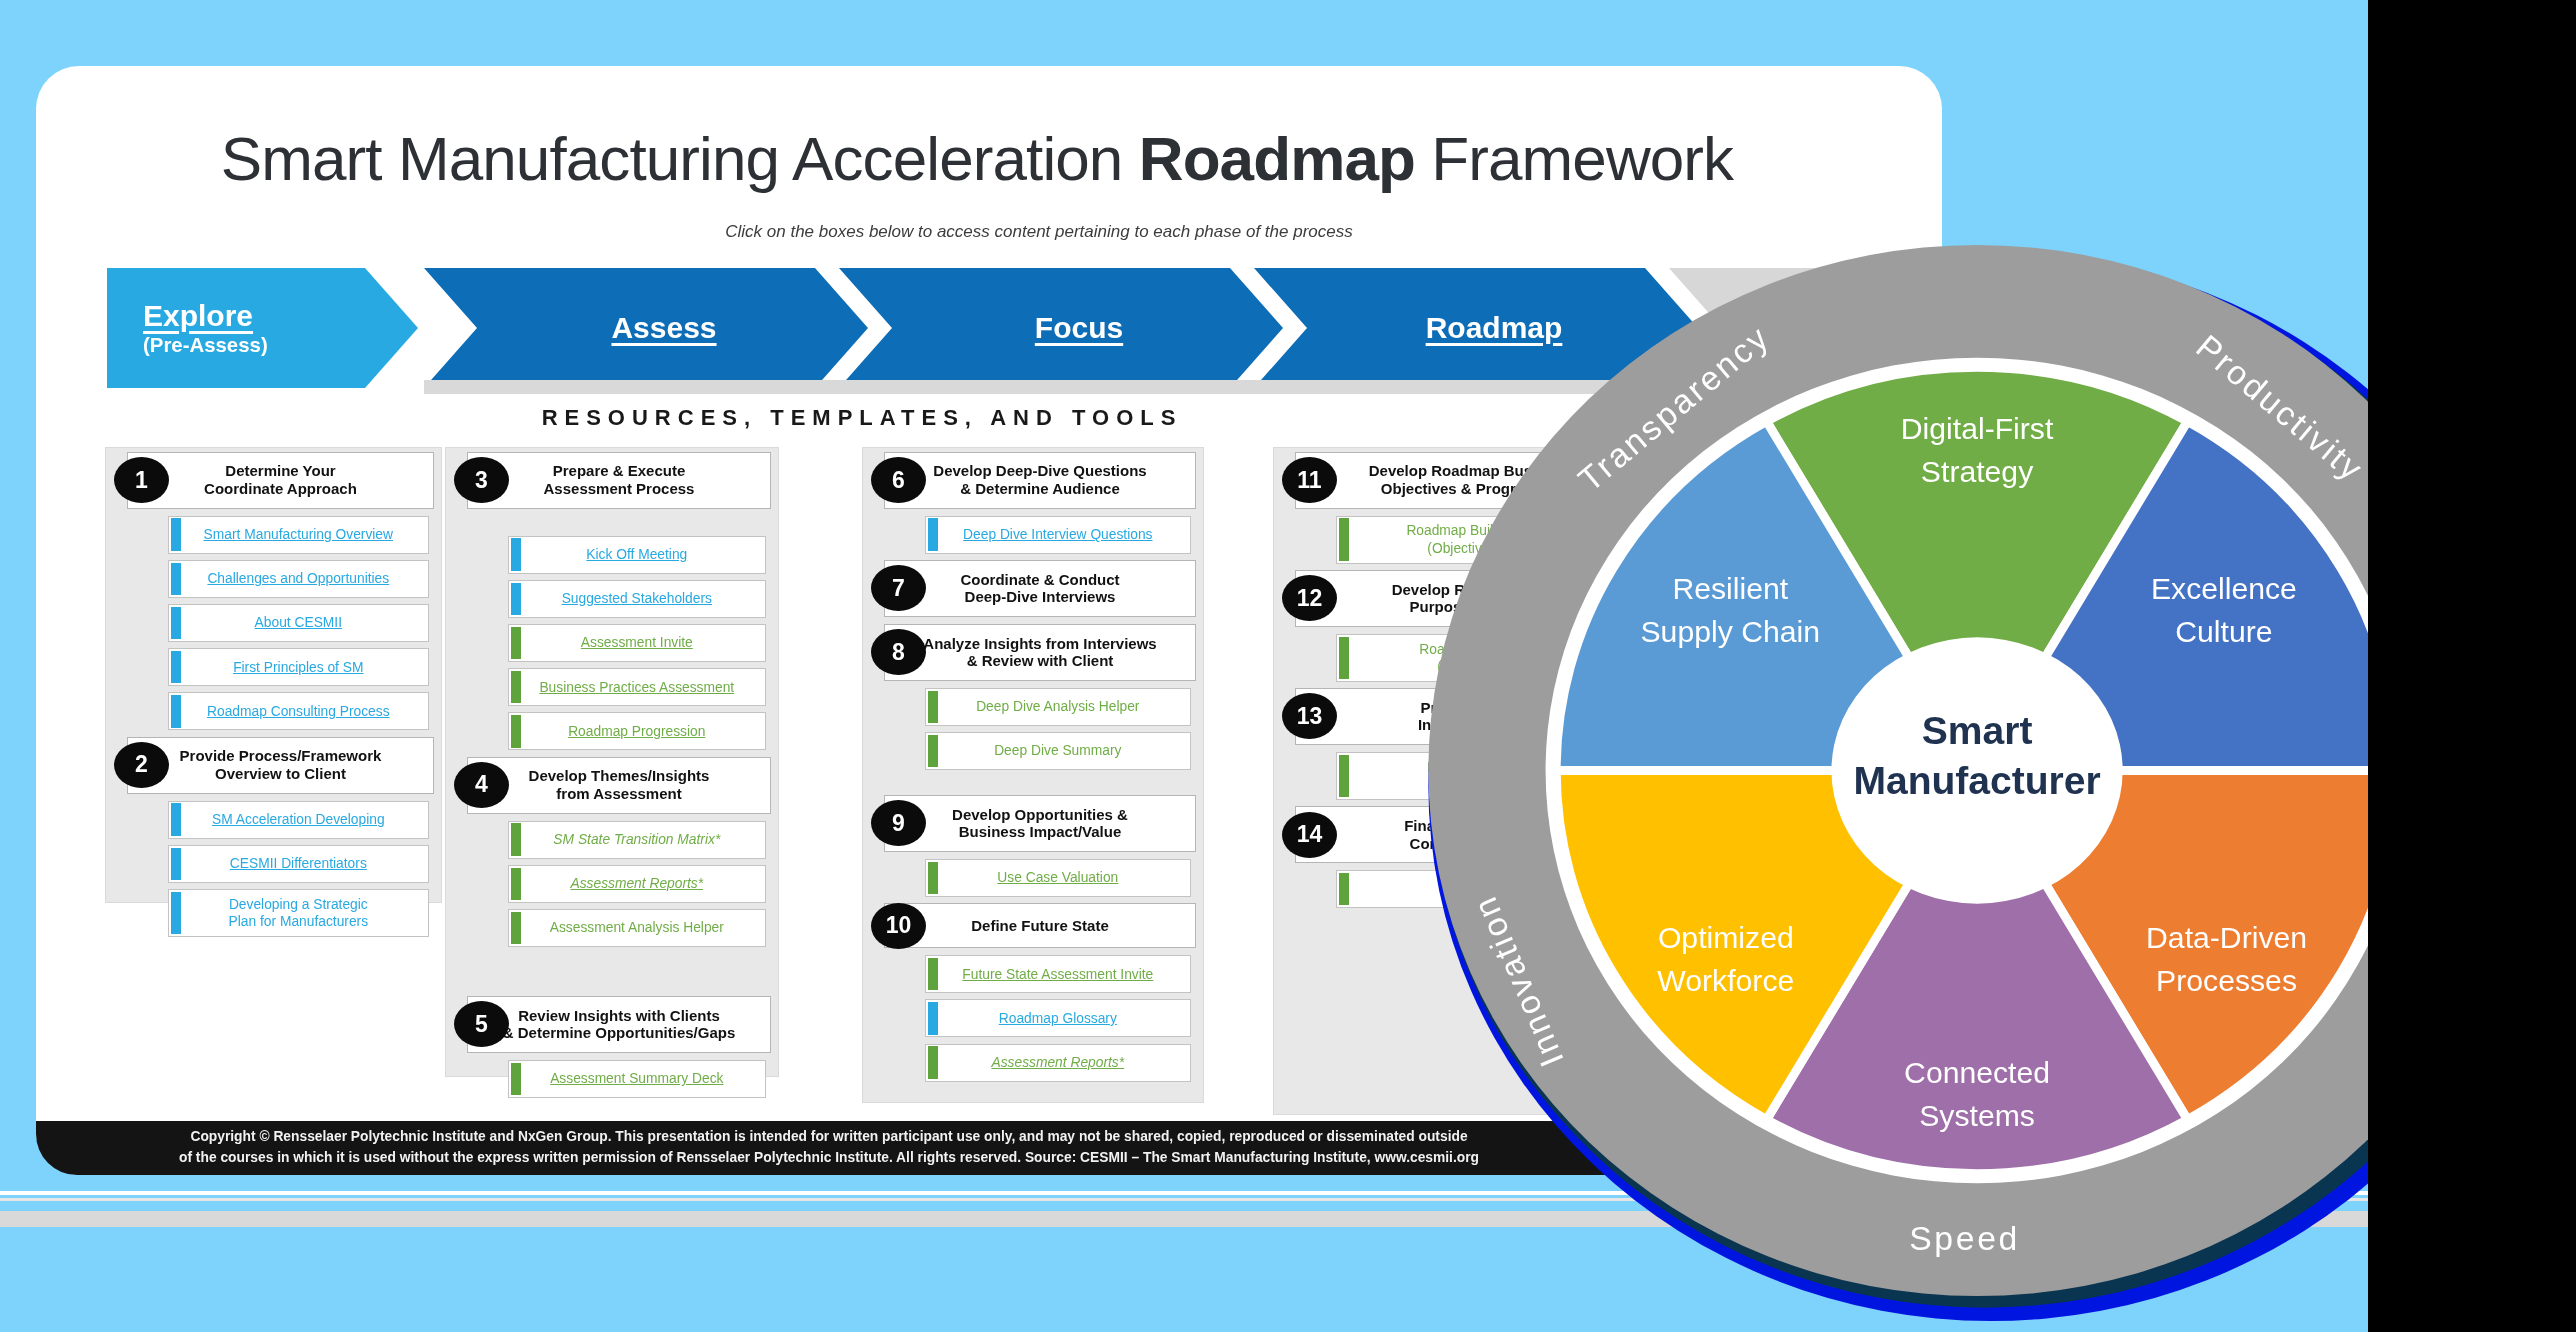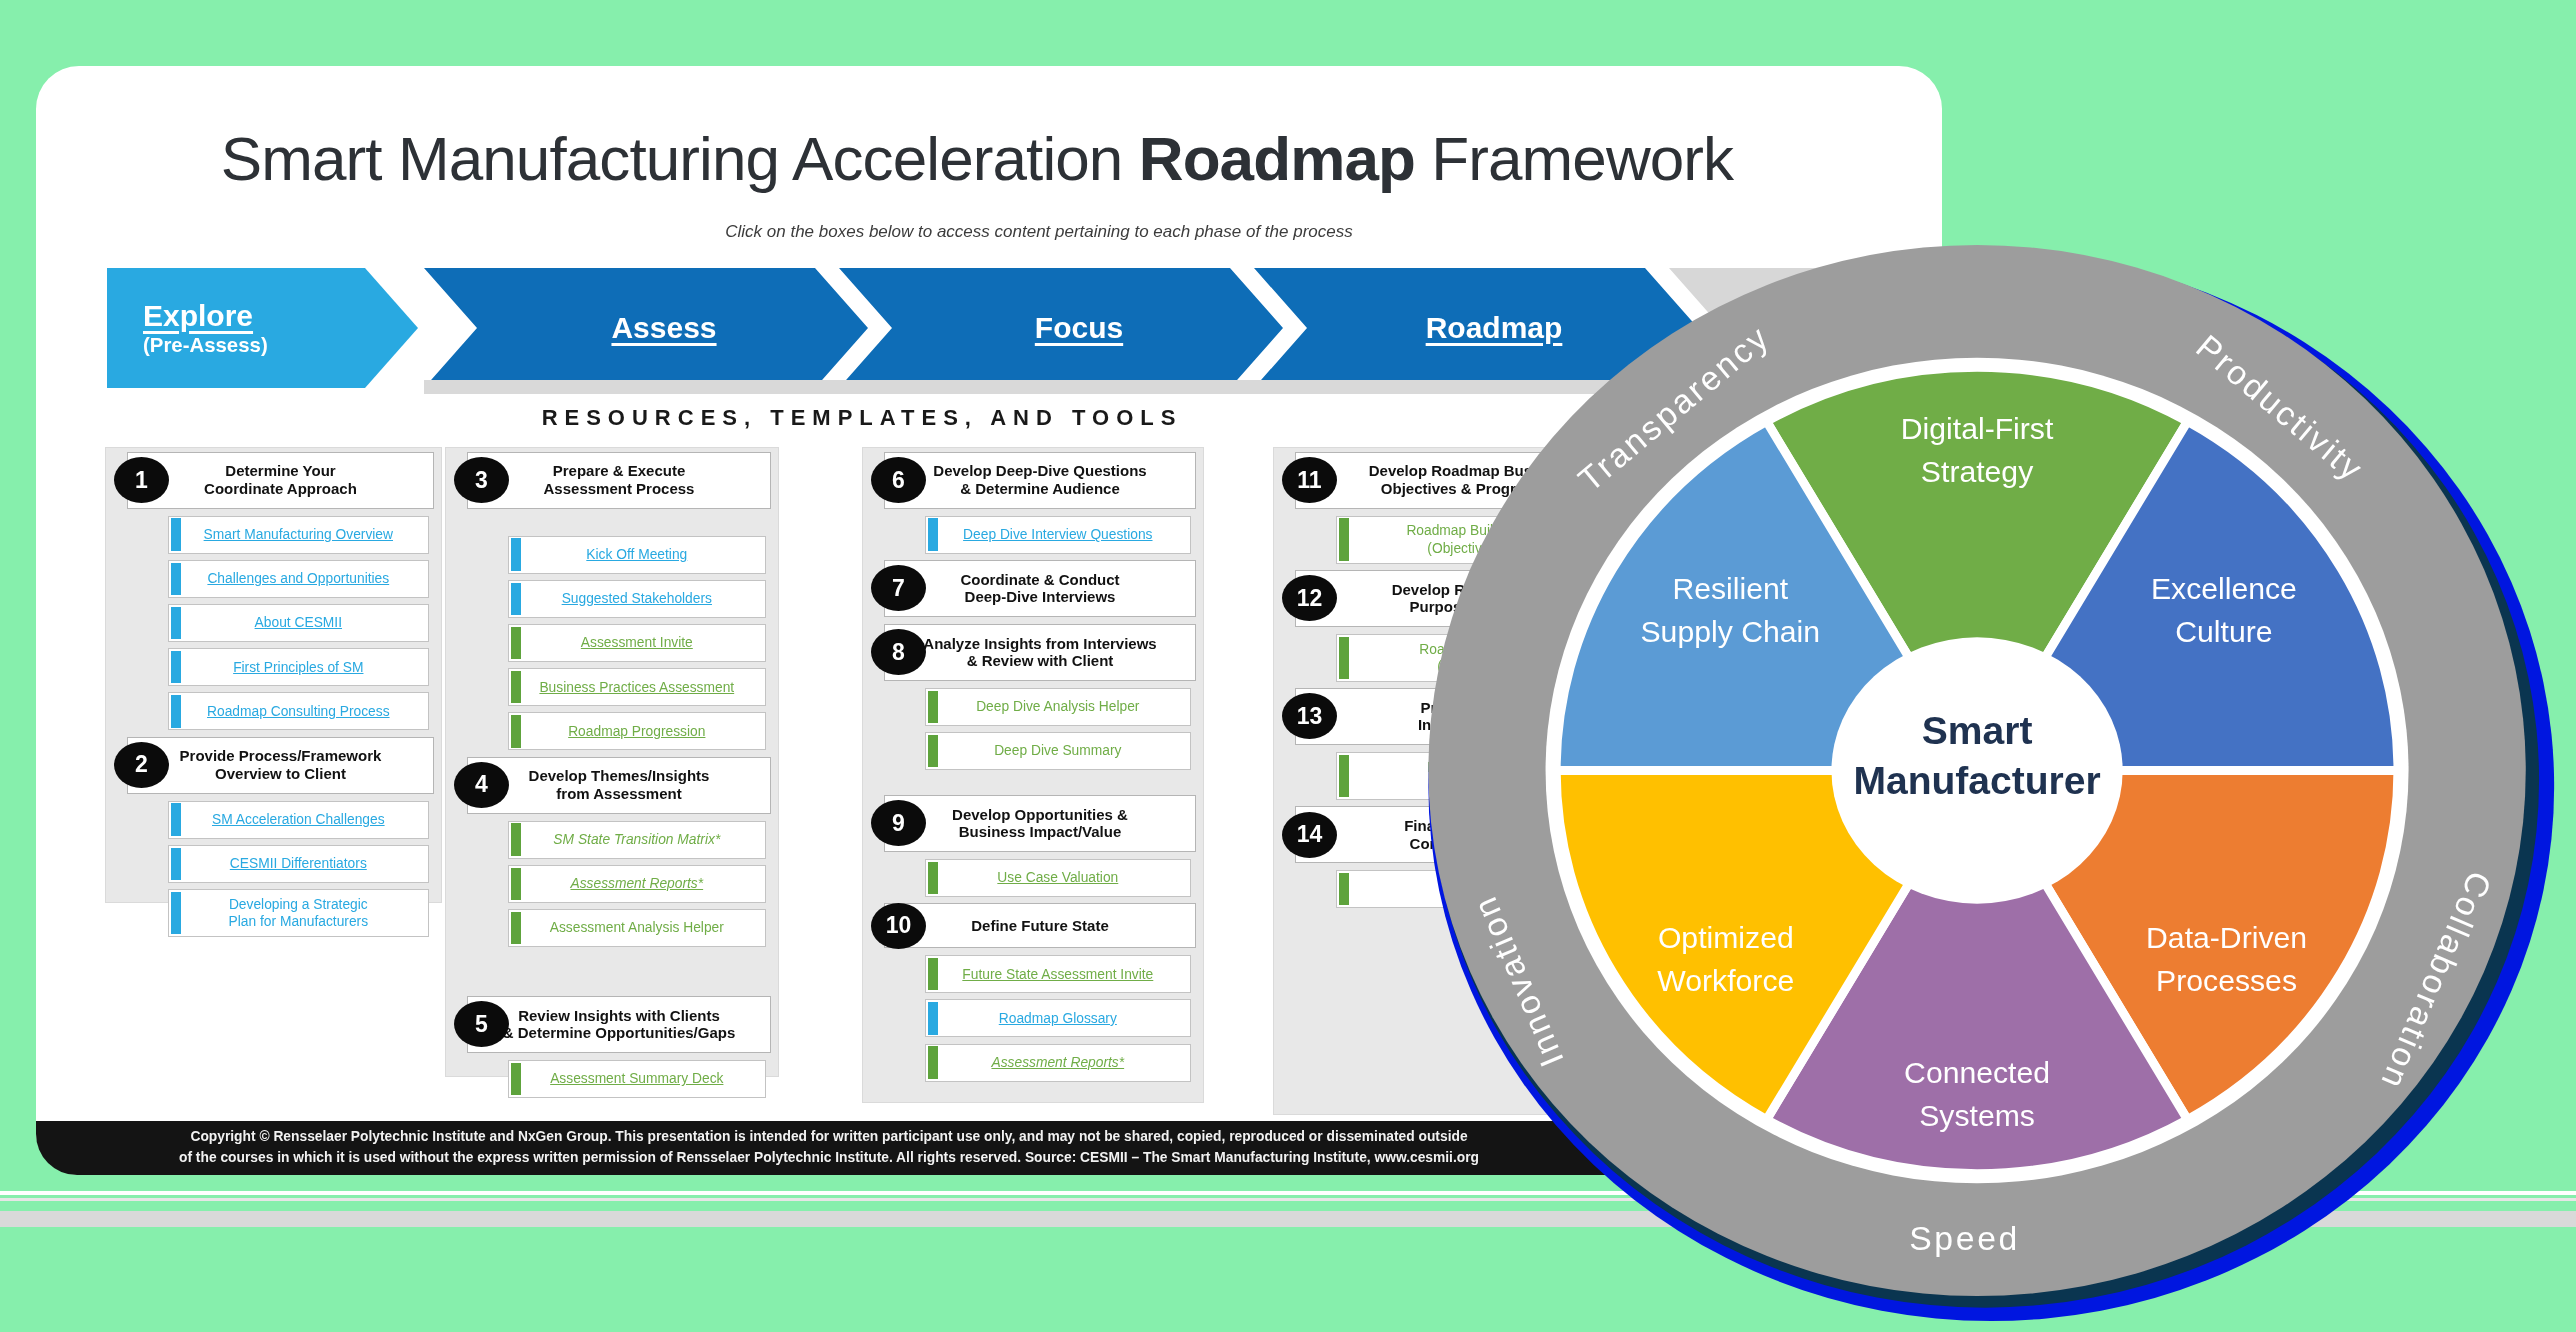--- a/index.html
+++ b/index.html
@@ -1,16 +1,16 @@
 <!DOCTYPE html>
 <html style="font-size:14px"><head>
 <meta charset="utf-8">
 <style>
   html,body{margin:0;padding:0;background:#000;}
-  #stage{position:relative;width:2576px;height:1333px;background:#86efac;overflow:hidden;
+  #stage{position:relative;width:2368px;height:1333px;background:#7dd3fc;overflow:hidden;
          font-family:"Liberation Sans",sans-serif;}
   
   #slide{position:absolute;left:36px;top:66px;width:1906px;height:1109px;
          background:#fff;border-radius:43px;}
   #page-title{position:absolute;left:89px;top:123px;width:1776px;text-align:center;
          font-size:62px;color:#2d3136;letter-spacing:-0.9px;white-space:nowrap;}
   #page-title .t-bold{font-weight:bold;}
   #subtitle{position:absolute;left:189px;top:222px;width:1700px;text-align:center;
          font-style:italic;font-size:17px;color:#3c3c3c;}
   
@@ -117,21 +117,21 @@
           <span class="res-bar" style="background: rgb(41, 169, 225);"></span>
           <div>Roadmap Consulting Process</div>
         </div>
         <div class="step-header" style="height: 55px;">
           <div>Provide Process/Framework</div>
           <div>Overview to Client</div>
           <span class="step-badge">2</span>
         </div>
         <div class="res-link lk-blue_u" style="height: 36px;">
           <span class="res-bar" style="background: rgb(41, 169, 225);"></span>
-          <div>SM Acceleration Challenges</div>
+          <div>SM Acceleration Developing</div>
         </div>
         <div class="res-link lk-blue_u" style="height: 36px;">
           <span class="res-bar" style="background: rgb(41, 169, 225);"></span>
           <div>CESMII Differentiators</div>
         </div>
         <div class="res-link lk-blue" style="height: 46px;">
           <span class="res-bar" style="background: rgb(41, 169, 225);"></span>
           <div>Developing a Strategic</div>
           <div>Plan for Manufacturers</div>
         </div>

